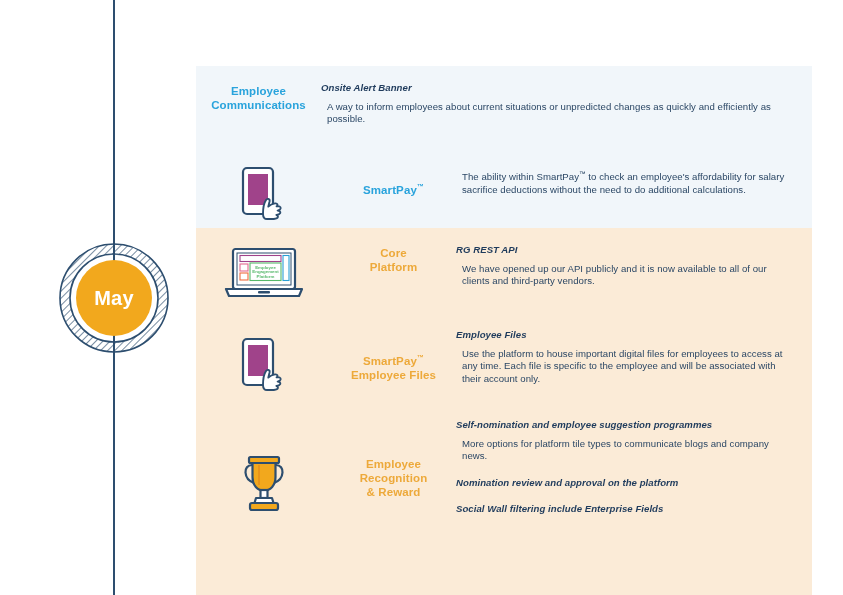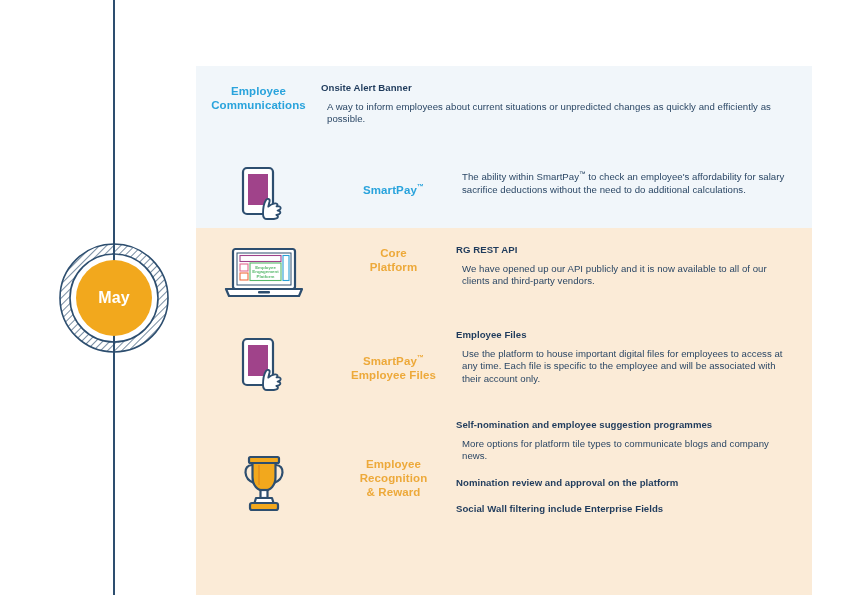--- a/index.html
+++ b/index.html
@@ -45,21 +45,21 @@
     width: 76px;
     height: 76px;
     border-radius: 50%;
     background: #f2a81d;
     display: flex;
     align-items: center;
     justify-content: center;
   }
   #month-badge .disc span {
     color: #ffffff;
-    font-size: 16px;
+    font-size: 20px;
     font-weight: bold;
     letter-spacing: .2px;
     line-height: 1;
   }
 
   
   #panel {
     position: absolute;
     left: 196px;
     top: 66px;
@@ -115,20 +115,21 @@
 
   .feature { margin-bottom: 14px; }
   .feature:last-child { margin-bottom: 0; }
   .feature-title {
     font-size: 9.6px;
     font-weight: bold;
     color: #1f3b5c;
     line-height: 12.6px;
     margin: 0 0 1px 0;
     letter-spacing: .05px;
+    font-style: italic;
   }
   .feature-desc {
     font-size: 9.6px;
     color: #2b4765;
     line-height: 12.6px;
     margin: 6px;
     letter-spacing: .05px;
   }
   .feature-title .tm, .feature-desc .tm {
     font-size: 6.5px;

